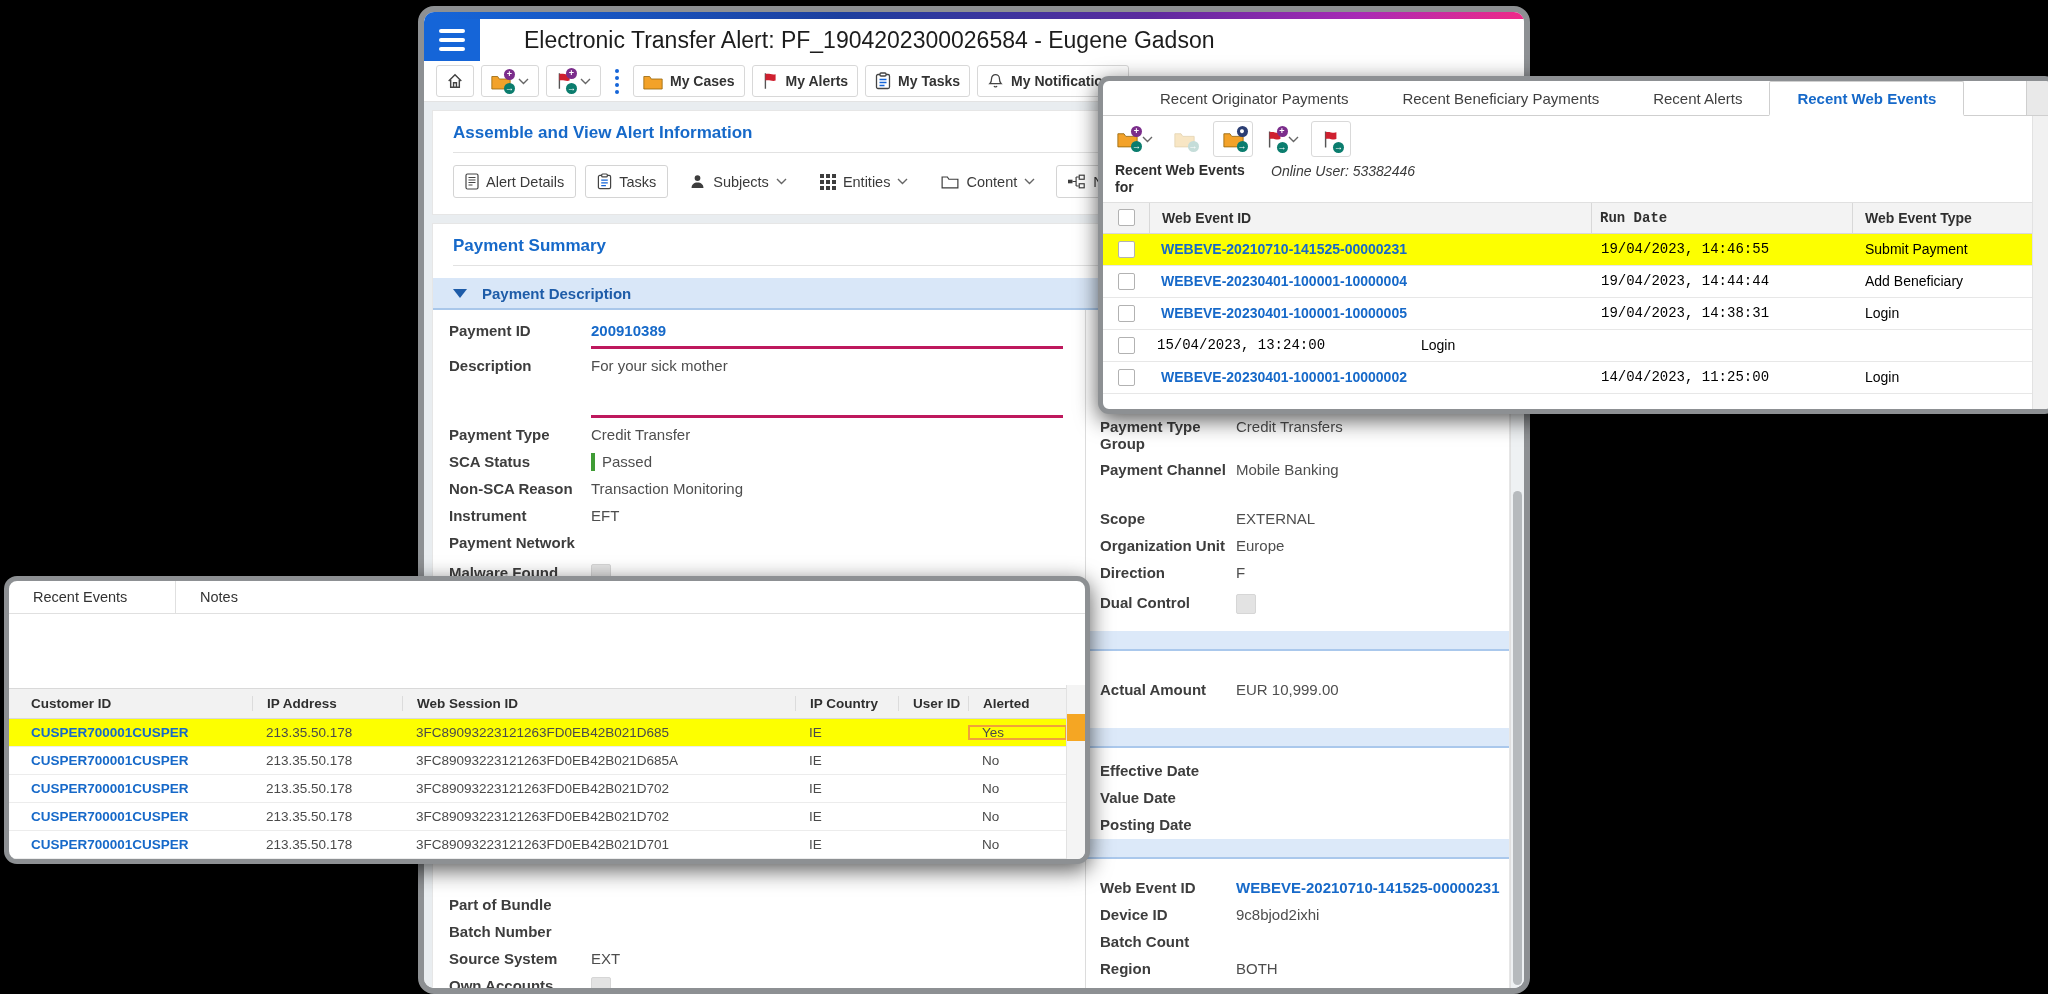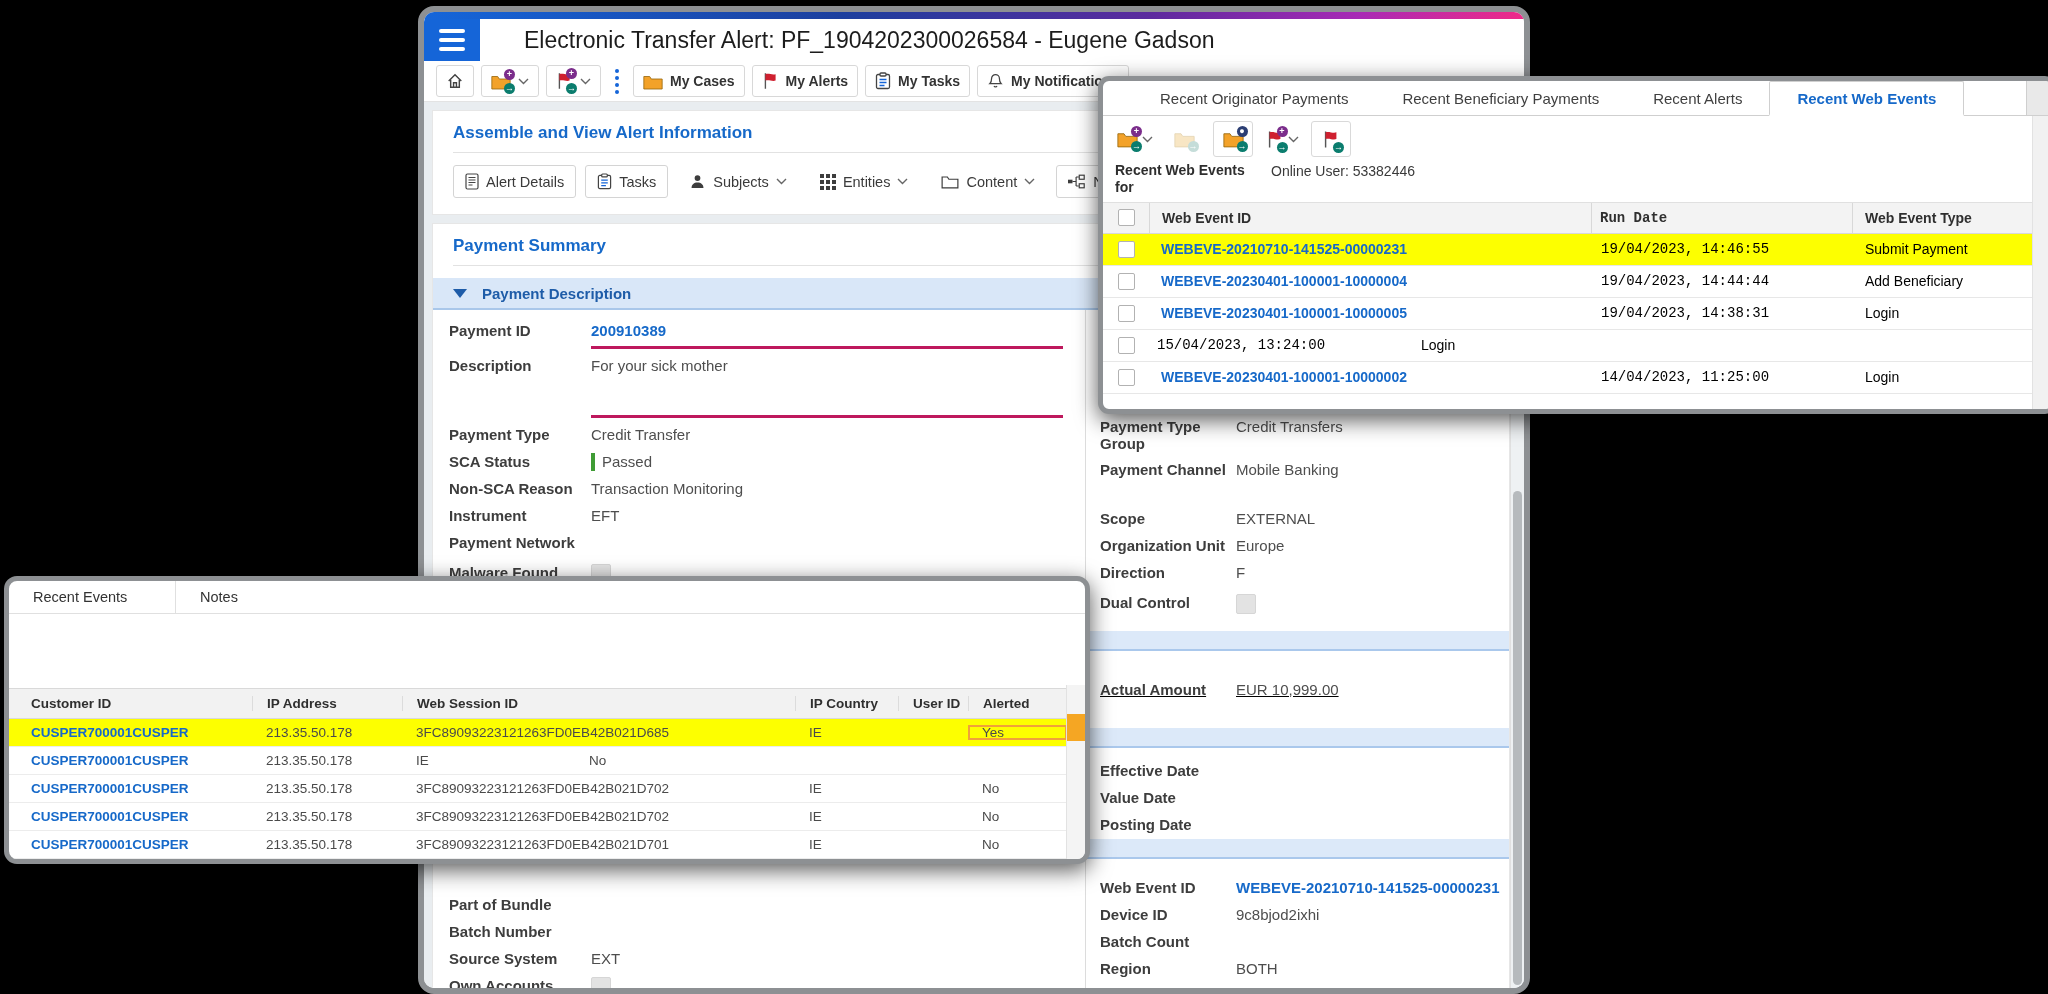--- a/index.html
+++ b/index.html
@@ -61,41 +61,41 @@
   .vl.tall{min-height:52px;}
   a.link{color:#1669c9;text-decoration:none;font-weight:bold;cursor:pointer;}
   .sca{border-left:4px solid #3f9c35;padding-left:7px;}
   .cbg{display:inline-block;width:18px;height:18px;background:#e3e3e3;border:1px solid #d6d6d6;border-radius:2px;cursor:pointer;}
   .cbw{display:inline-block;width:15px;height:15px;background:#fff;border:1px solid #b2b2b2;border-radius:2px;cursor:pointer;}
   .spacerL{height:262px;}
   .spacerR{height:104px;}
   .gapR{height:22px;}
   .band{height:18px;background:#dce9f9;border-bottom:2px solid #aac8ec;}
   .band.m1{margin-top:9px;}
-  .amount-row{margin-top:26px;margin-bottom:24px;text-decoration:underline;}
+  .amount-row{margin-top:26px;margin-bottom:24px;}
   .dates{margin-top:10px;}
   .webids{margin-top:16px;}
 
   .vscroll{position:absolute;right:0;top:89px;bottom:0;width:13px;background:#eef1f3;border-left:1px solid #e0e0e0;z-index:2;}
   .vscroll .thumb{position:absolute;left:2px;right:2px;top:44%;bottom:3px;background:#b6babd;border-radius:6px;cursor:pointer;}
 
   
   #web-events-window{display:flex;flex-direction:column;}
   .tabs{display:flex;align-items:stretch;height:34px;border-bottom:1px solid #cfcfcf;padding-left:30px;flex:none;}
   .tab{display:flex;align-items:center;padding:0 27px;font-size:15px;color:#3f3f3f;cursor:pointer;white-space:nowrap;}
   .tab.active{color:#1669c9;font-weight:bold;border:1px solid #cfcfcf;border-bottom:2px solid #fff;margin-bottom:-1px;border-radius:2px 2px 0 0;}
   .tabcorner{margin-left:auto;width:24px;background:#e9e9e9;border-left:1px solid #cfcfcf;cursor:pointer;}
   .wtoolbar{height:46px;display:flex;align-items:center;gap:9px;padding:0 12px;flex:none;}
   .ibtn{min-width:38px;height:34px;display:inline-flex;align-items:center;justify-content:center;gap:4px;
         border:1px solid transparent;border-radius:3px;cursor:pointer;background:#fff;}
   .ibtn.boxed{border-color:#d9d9d9;}
   .ibtn.disabled{opacity:.45;}
   .whdr{display:flex;gap:24px;padding:0 12px 6px;font-size:14px;flex:none;}
   .whdr .b{font-weight:bold;width:132px;line-height:1.2;color:#2e2e2e;}
-  .whdr .online{color:#3a3a3a;padding-top:1px;}
+  .whdr .online{color:#3a3a3a;padding-top:1px;font-style:italic;}
   .wtable{margin-right:18px;flex:1;}
   .trow{display:flex;align-items:stretch;height:31px;font-size:14px;border-bottom:1px solid #e7e7e7;}
   .trow.head{height:30px;background:#f3f3f3;border-top:1px solid #e0e0e0;border-bottom:1px solid #d8d8d8;font-weight:bold;color:#2f2f2f;}
   .trow.hl{background:#fdff00;}
   .c{display:flex;align-items:center;}
   .c-cb{width:46px;justify-content:center;}
   .c-id{flex:1;padding-left:12px;}
   .c-date{width:252px;padding-left:8px;font-family:Liberation Mono, monospace;}
   .c-type{width:168px;padding-left:12px;}
   .trow.head .c-id,.trow.head .c-date,.trow.head .c-type{border-left:1px solid #d8d8d8;}
@@ -575,20 +575,21 @@
         <div class="rc rc2 txt">3FC89093223121263FD0EB42B021D685</div>
         <div class="rc rc3 txt">IE</div>
         <div class="rc rc4 txt"></div>
         <div class="rc rc5 txt alert-yes">Yes</div>
       </div>
       <div class="rrow">
         <div class="rc rc0">
             <a class="link">CUSPER700001CUSPER</a>
           </div>
         <div class="rc rc1 txt">213.35.50.178</div>
+        <div class="rc rc2 txt">3FC89093223121263FD0EB42B021D685A</div>
         <div class="rc rc3 txt">IE</div>
         <div class="rc rc4 txt"></div>
         <div class="rc rc5 txt">No</div>
       </div>
       <div class="rrow">
         <div class="rc rc0">
             <a class="link">CUSPER700001CUSPER</a>
           </div>
         <div class="rc rc1 txt">213.35.50.178</div>
         <div class="rc rc2 txt">3FC89093223121263FD0EB42B021D702</div>

